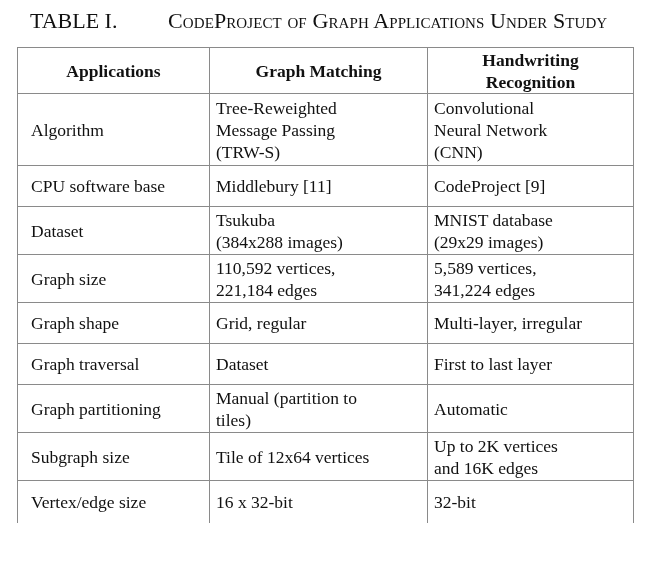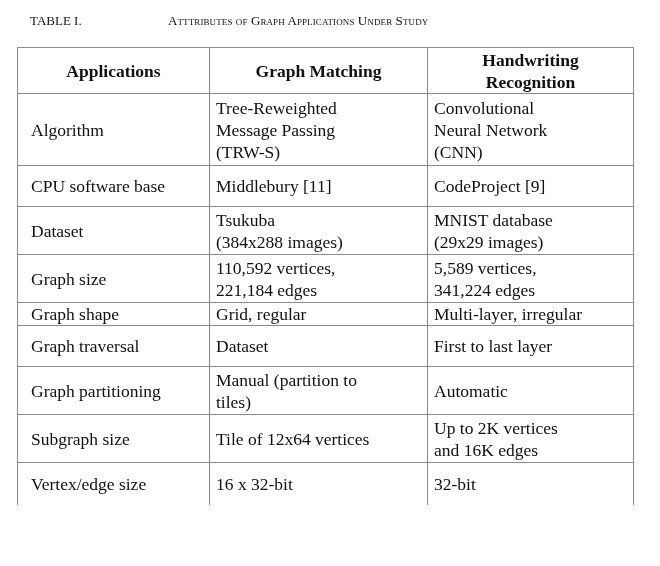--- a/index.html
+++ b/index.html
@@ -14,21 +14,21 @@
       position: relative;
       font-family: "Liberation Serif", "DejaVu Serif", serif;
       color: #111111;
     }
     .caption {
       position: absolute;
       top: 9px;
       left: 0;
       width: 660px;
       height: 24px;
-      font-size: 13px;
+      font-size: 22px;
       line-height: 24px;
     }
     .caption .label {
       position: absolute;
       left: 30px;
       top: 0;
     }
     .caption .title {
       position: absolute;
       left: 168px;
@@ -70,21 +70,21 @@
     }
     .cell-text {
       white-space: pre-line;
     }
   </style>
 </head>
 <body>
 
 <div class="caption">
   <span class="label">TABLE I.</span>
-  <span class="title">Atttributes of Graph Applications Under Study</span>
+  <span class="title">CodeProject of Graph Applications Under Study</span>
 </div>
 
 <table class="attr-table">
   <colgroup>
     <col class="col1">
     <col class="col2">
     <col class="col3">
   </colgroup>
   <tbody>
       <tr style="height:46px;">
@@ -114,21 +114,21 @@
     <td class="val"><span class="cell-text">MNIST database
 (29x29 images)</span></td>
   </tr>
   <tr style="height:48px;">
     <td class="rowlabel"><span class="cell-text">Graph size</span></td>
     <td class="val"><span class="cell-text">110,592 vertices,
 221,184 edges</span></td>
     <td class="val"><span class="cell-text">5,589 vertices,
 341,224 edges</span></td>
   </tr>
-  <tr style="height:23px;">
+  <tr style="height:41px;">
     <td class="rowlabel"><span class="cell-text">Graph shape</span></td>
     <td class="val"><span class="cell-text">Grid, regular</span></td>
     <td class="val"><span class="cell-text">Multi-layer, irregular</span></td>
   </tr>
   <tr style="height:41px;">
     <td class="rowlabel"><span class="cell-text">Graph traversal</span></td>
     <td class="val"><span class="cell-text">Dataset</span></td>
     <td class="val"><span class="cell-text">First to last layer</span></td>
   </tr>
   <tr style="height:48px;">

